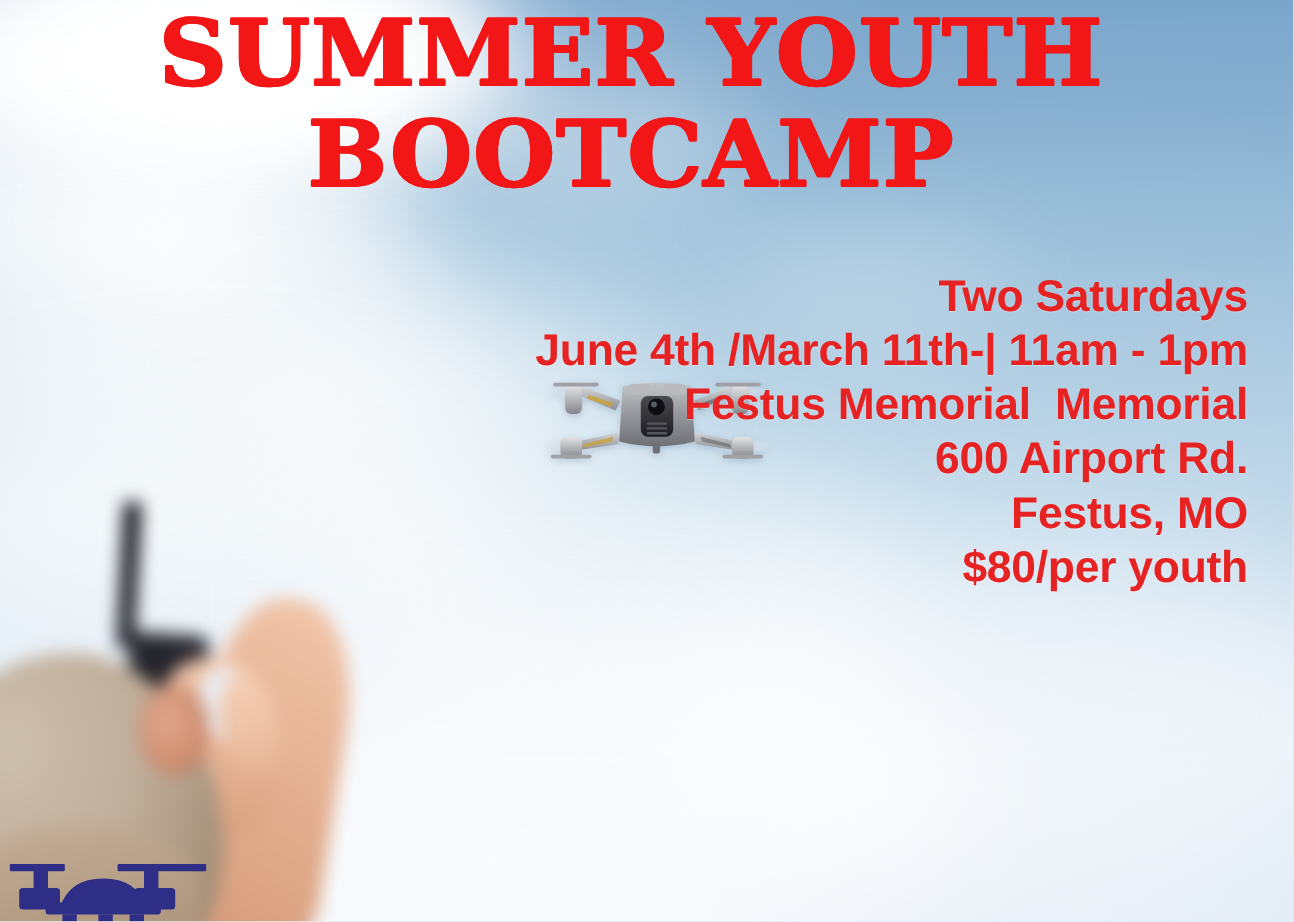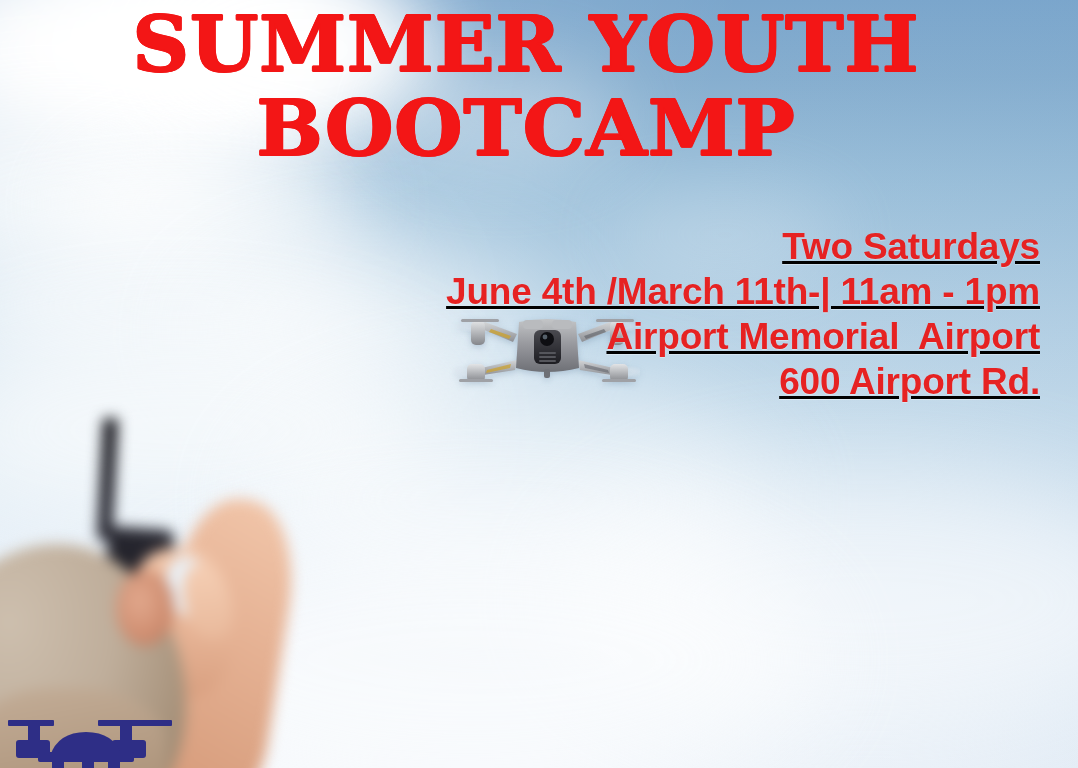--- a/index.html
+++ b/index.html
@@ -85,21 +85,20 @@
   }
   .title-line.line2{ font-size:76px; margin-top:10px; }
 
   
   .info-block{
     position:absolute;
     right:38px;
     top:224px;
     text-align:right;
     z-index:7;
-    text-decoration:underline;
   }
   .info-line{
     display:block;
     color:#e62222;
     font-family:"Liberation Sans", sans-serif;
     font-weight:700;
     font-size:37px;
     line-height:1.22;
     letter-spacing:-0.2px;
     white-space:pre;
@@ -316,22 +315,24 @@
   </div>
 
   <div class="title-block">
     <span class="title-line line1">SUMMER YOUTH</span>
     <span class="title-line line2">BOOTCAMP</span>
   </div>
 
   <div class="info-block">
     <span class="info-line">Two Saturdays</span>
     <span class="info-line">June 4th /March 11th-| 11am - 1pm</span>
-    <span class="info-line">Airport Memorial  Airport</span>
+    <span class="info-line">Festus Memorial  Memorial</span>
     <span class="info-line">600 Airport Rd.</span>
+    <span class="info-line">Festus, MO</span>
+    <span class="info-line">$80/per youth</span>
   </div>
 
   <svg class="logo" viewBox="0 0 164 56">
     <g fill="#2e2e86">
 
       <rect x="0" y="8" width="46" height="6" rx="1"></rect>
       <rect x="90" y="8" width="74" height="6" rx="1"></rect>
 
       <rect x="20" y="8" width="12" height="24"></rect>
       <rect x="112" y="8" width="12" height="24"></rect>

